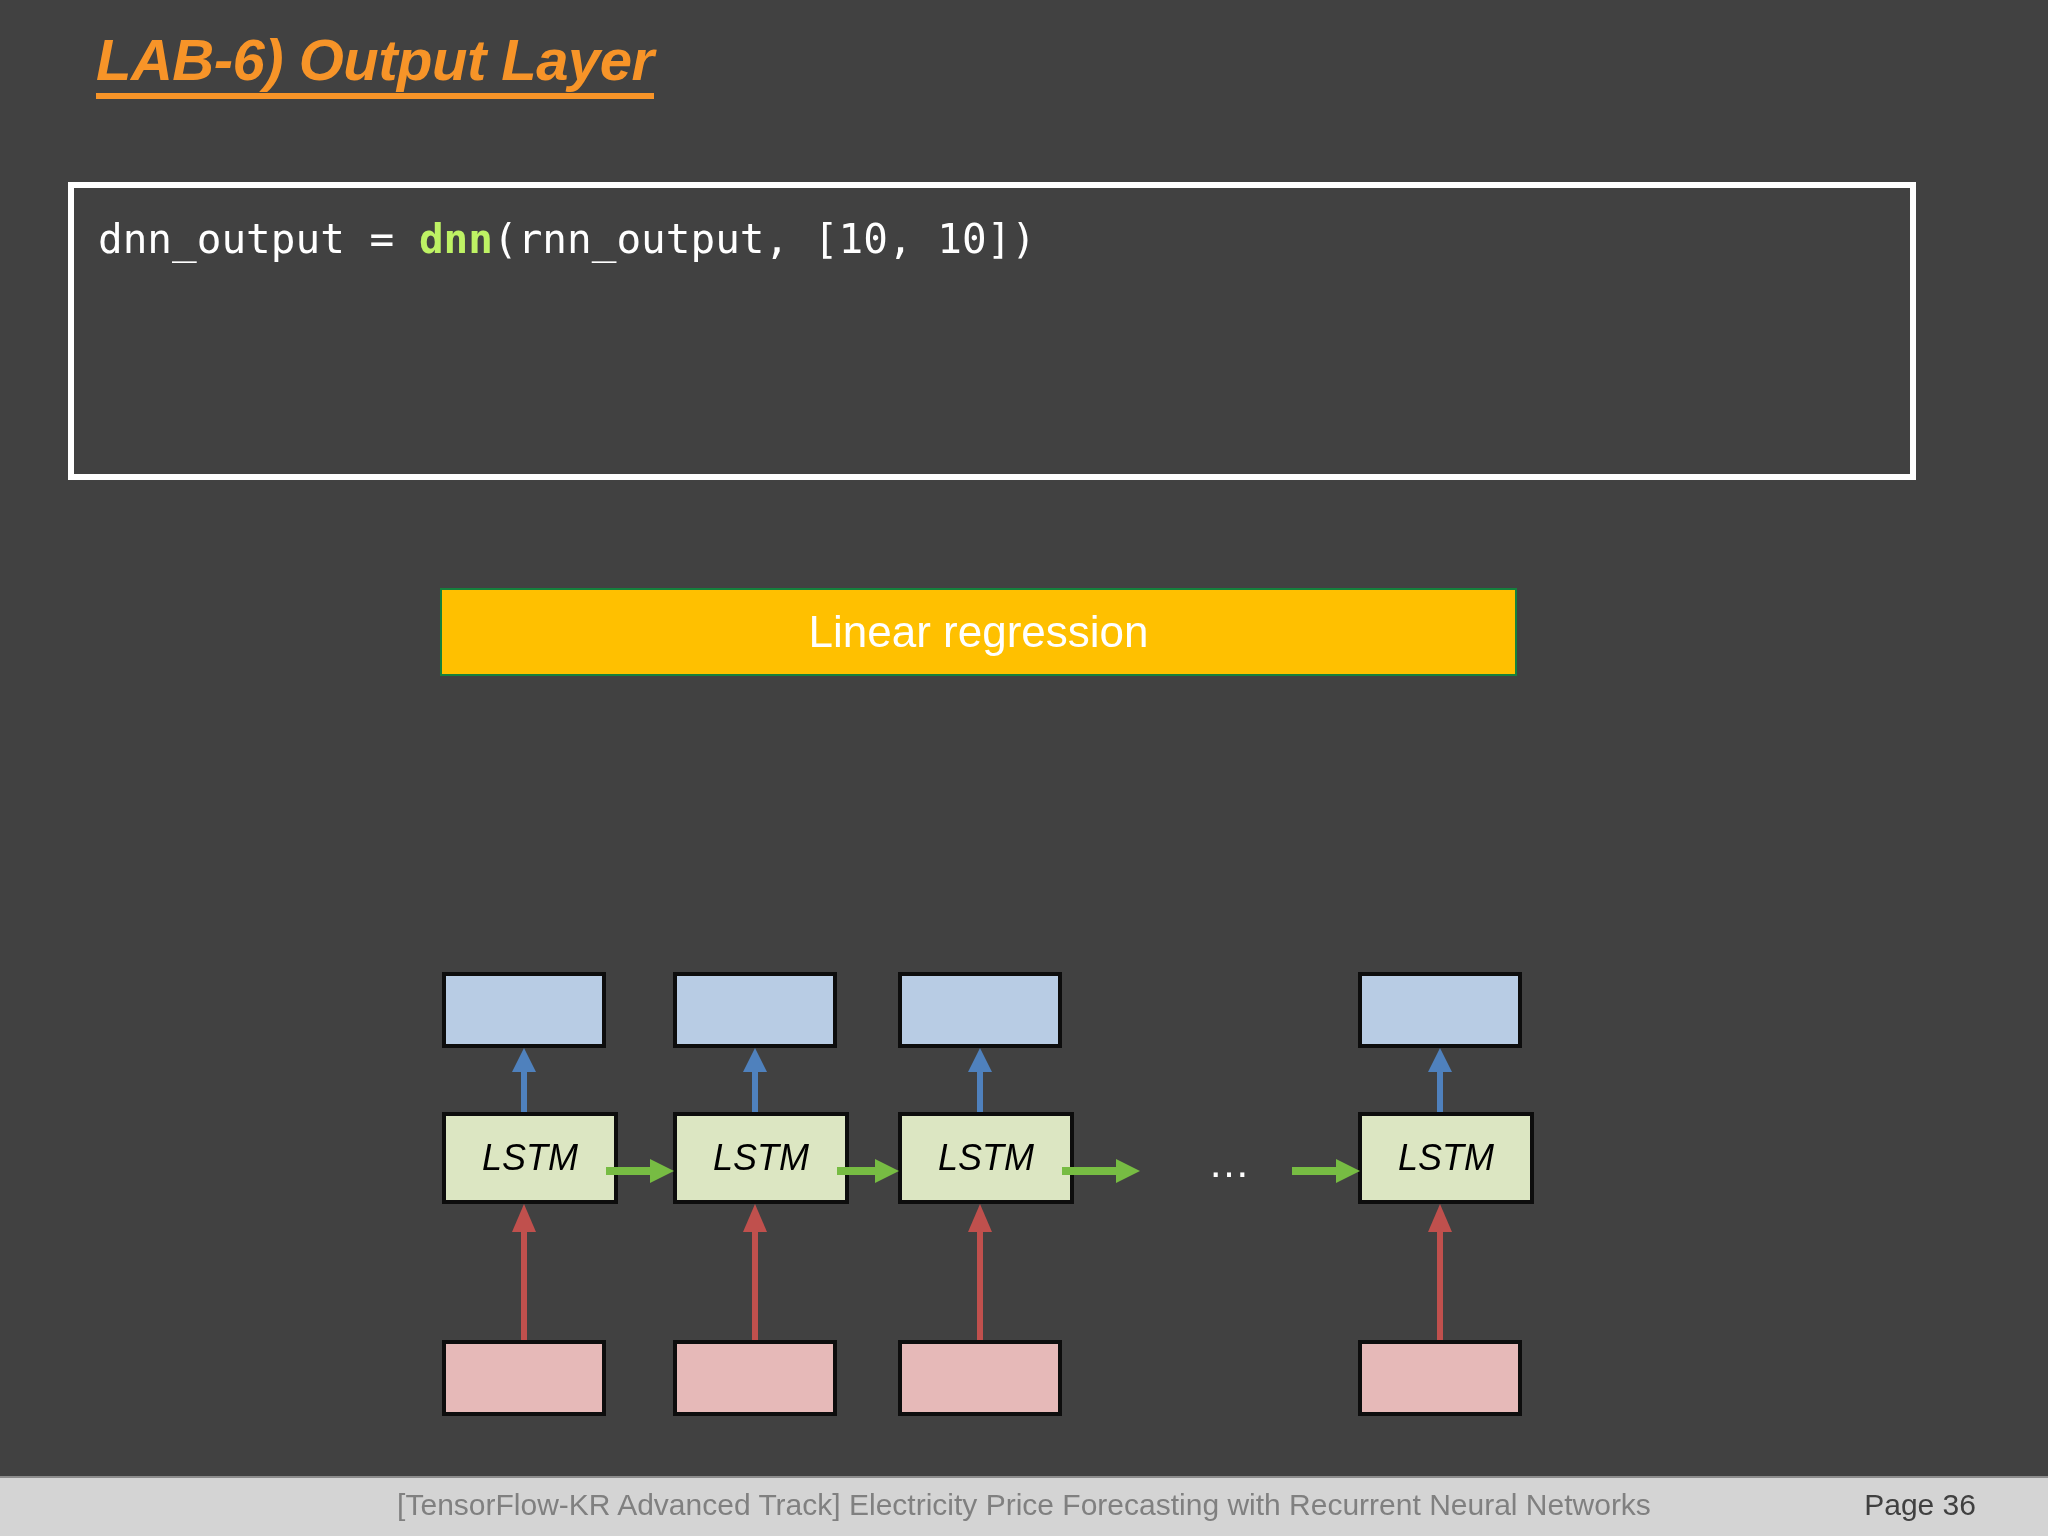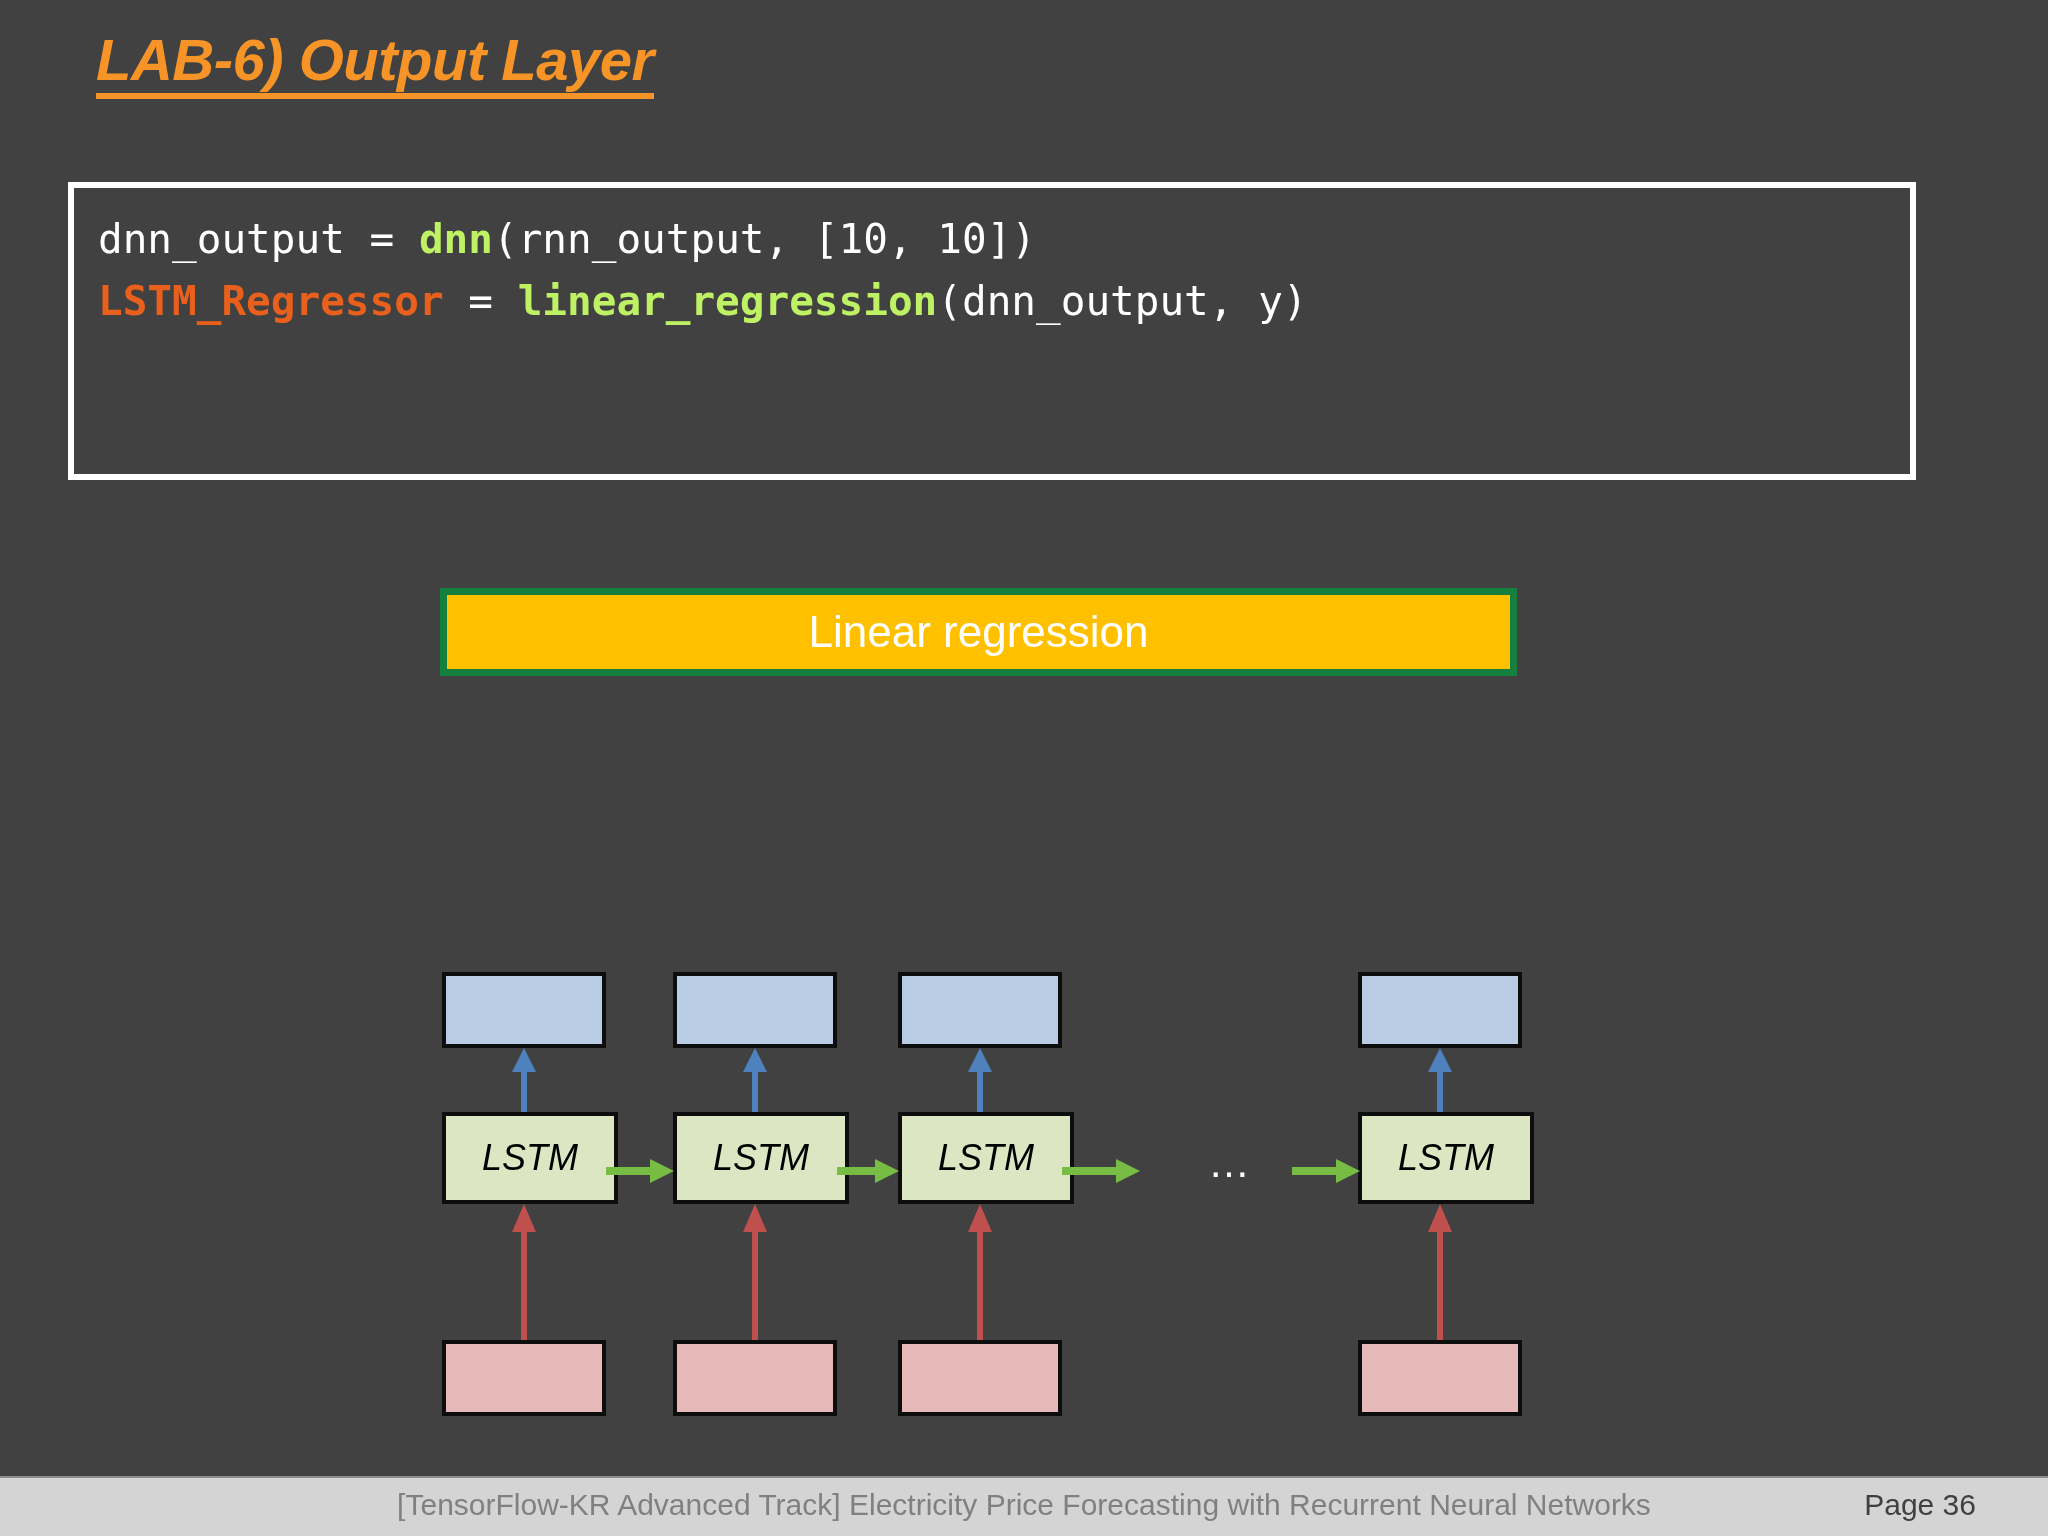--- a/index.html
+++ b/index.html
@@ -86,21 +86,21 @@
     color: #FFFFFF;
     font-size: 44px;
     font-family: "Liberation Sans", sans-serif;
   }
   #band-linreg {
     left: 440px;
     top: 588px;
     width: 1077px;
     height: 88px;
     background: #FFC000;
-    border: 7px solid #15803d;
+    border: 2px solid #15803d;
   }
   #band-dnn2 {
     left: 442px;
     top: 718px;
     width: 1073px;
     height: 82px;
     background: #A6A6A6;
     border: 4px solid #0D0D0D;
   }
   #band-dnn1 {
@@ -218,21 +218,20 @@
 </style>
 </head>
 <body>
 
 <div id="slide">
 
   <div id="slide-title">LAB-6) Output Layer</div>
 
   <div id="code-box">
     <div class="code-line"><span>dnn_output = </span><span class="tok-fn">dnn</span><span>(rnn_output, [10, 10])</span></div>
-    <div class="code-line"><span class="tok-var">LSTM_Regressor</span><span> = </span><span class="tok-fn">linear_regression</span><span>(dnn_output, y)</span></div>
   </div>
 
   <div id="diagram">
 
     <div class="band" id="band-linreg">Linear regression</div>
 
     <div class="cell-col" style="left:442px">
       <div class="box-out"></div>
       <svg class="v-arrow up-blue" viewBox="0 0 28 70">
         <line x1="14" y1="70" x2="14" y2="22" stroke="#4F81BD" stroke-width="6"></line>

